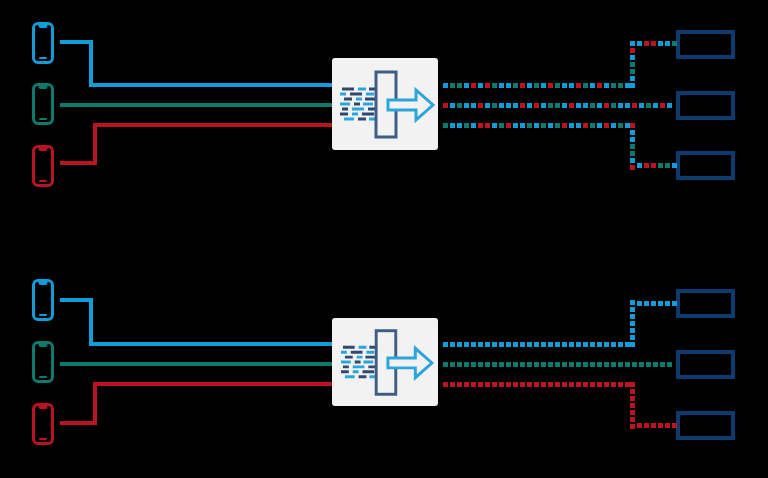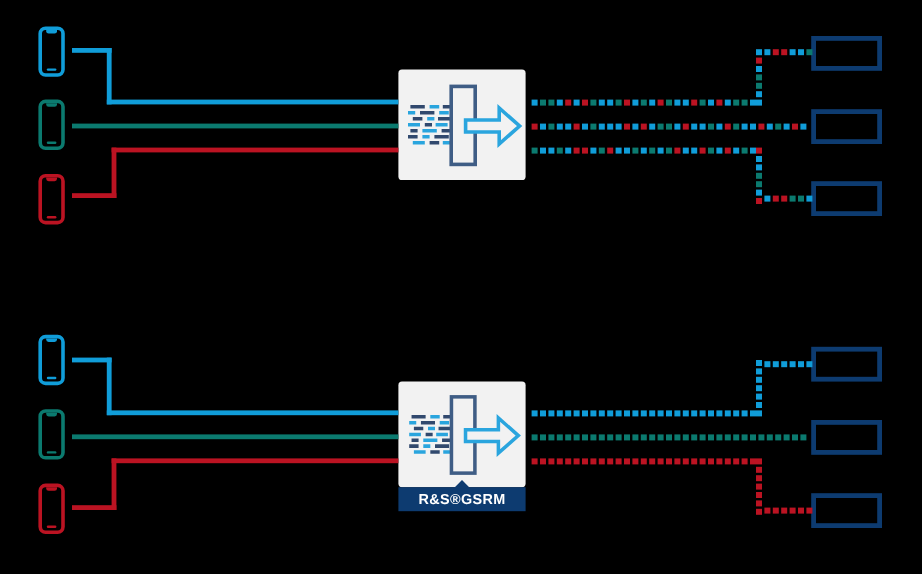--- a/index.html
+++ b/index.html
@@ -56,23 +56,20 @@
 
   <div class="mux-box" style="left:332px;top:318px;width:106px;height:88px;">
     <svg viewBox="0 0 106 90" preserveAspectRatio="xMidYMid meet">
       <path d="M10 30H22M37 30H45M18 35H30M12 40H20M33 40H43M22 45H28M10 50H16M36 50H44M8 55H16M30 55H42M26 60H34" stroke="#31496e" stroke-width="3" fill="none"></path>
       <path d="M26 30H34M8 35H14M34 35H42M24 40H30M8 45H18M31 45H41M20 50H32M20 55H26M12 60H22M37 60H43" stroke="#2aa5de" stroke-width="3" fill="none"></path>
       <rect x="44" y="13" width="20" height="65" fill="none" stroke="#3f5d85" stroke-width="3"></rect>
       <path d="M56 41 H84 V31 L101 46 L84 61 V51 H56 Z" fill="#f2f2f2" stroke="#2aa5de" stroke-width="3"></path>
     </svg>
   </div>
 
-  <div class="banner">
-    <span>R&amp;S®GSRM</span>
-  </div>
 
 <div class="phone" style="left: 32px; top: 22px; color: rgb(16, 157, 217);"></div>
     <div class="phone" style="left: 32px; top: 83px; color: rgb(11, 122, 111);"></div>
     <div class="phone" style="left: 32px; top: 145px; color: rgb(187, 19, 34);"></div>
     <div class="phone" style="left: 32px; top: 279px; color: rgb(16, 157, 217);"></div>
     <div class="phone" style="left: 32px; top: 341px; color: rgb(11, 122, 111);"></div>
     <div class="phone" style="left: 32px; top: 403px; color: rgb(187, 19, 34);"></div>
     <div class="seg" style="left: 60px; top: 40px; width: 33px; height: 4px; background: rgb(16, 157, 217);"></div>
     <div class="seg" style="left: 89px; top: 40px; width: 4px; height: 47px; background: rgb(16, 157, 217);"></div>
     <div class="seg" style="left: 89px; top: 83px; width: 243px; height: 4px; background: rgb(16, 157, 217);"></div>

